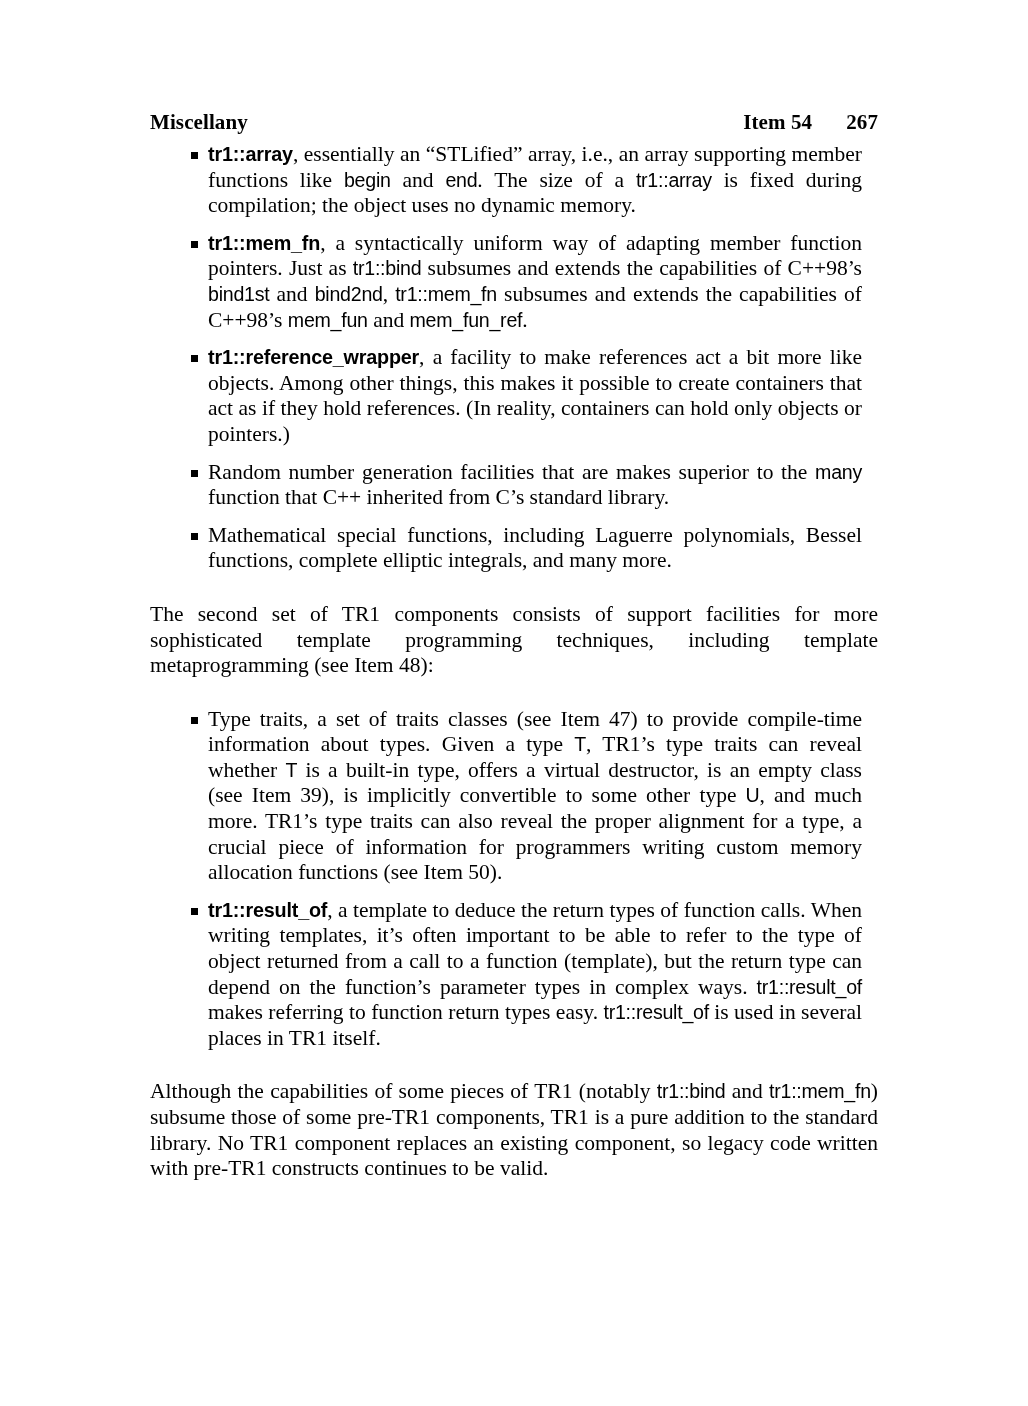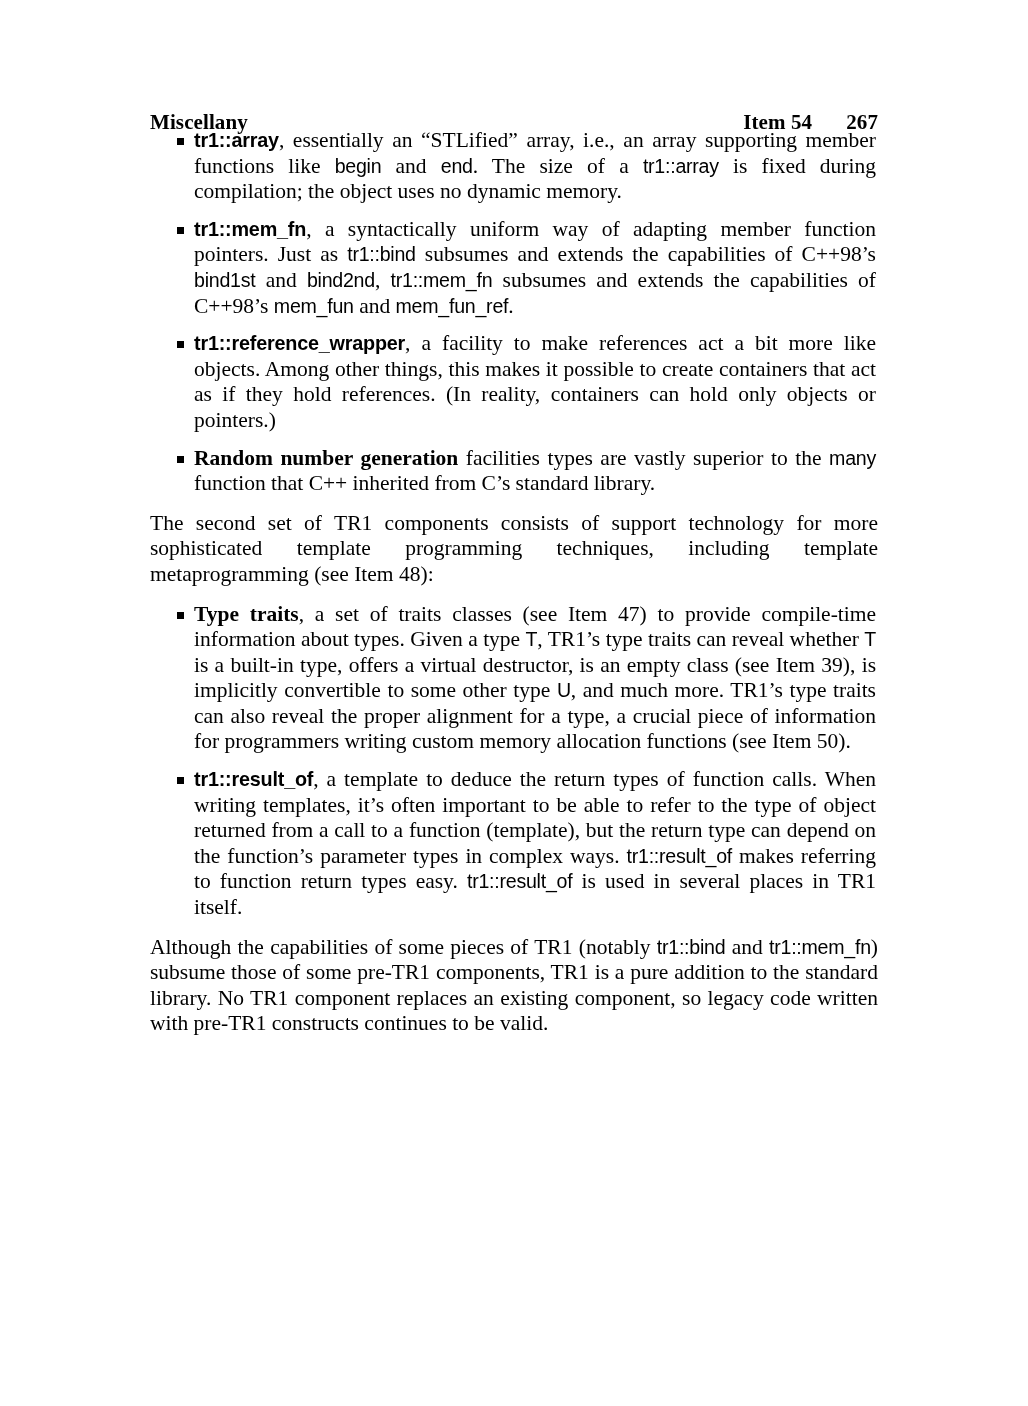--- a/index.html
+++ b/index.html
@@ -62,21 +62,21 @@
     font-size: 21.5px;
     line-height: 25.6px;
     text-align: justify;
     text-justify: inter-word;
     hyphens: none;
   }
 
   
   ul.bullets {
     list-style: none;
-    margin: 2px;
+    margin: 16px;
     padding: 0;
   }
   ul.bullets > li {
     position: relative;
     padding-left: 42px;
     margin: 0 0 12px 0;
     font-size: 21.5px;
     line-height: 25.6px;
     text-align: justify;
     text-justify: inter-word;
@@ -100,21 +100,21 @@
     letter-spacing: -0.25px;
   }
   .code-b {
     font-family: "Liberation Sans", "DejaVu Sans", sans-serif;
     font-weight: bold;
     font-size: 19.8px;
     letter-spacing: -0.2px;
   }
   .term-b {
     font-family: "Liberation Serif", "DejaVu Serif", serif;
-    font-weight: bold;
+    font-weight: normal;
   }
   .xref {
     color: #000000;
   }
 
   .spacer-block { height: 12px; }
 </style>
 </head>
 <body>
 
@@ -127,26 +127,27 @@
       <span class="rh-page">267</span>
     </span>
   </div>
 
   <div class="content">
 
     <ul class="bullets" id="list-1">
         <li><span class="bullet-marker"></span><span><span class="code-b">tr1::array</span><span>, essentially an “STLified” array, i.e., an array supporting member functions like </span><span class="code">begin</span><span> and </span><span class="code">end</span><span>. The size of a </span><span class="code">tr1::array</span><span> is fixed during compilation; the object uses no dynamic memory.</span></span></li>
         <li><span class="bullet-marker"></span><span><span class="code-b">tr1::mem_fn</span><span>, a syntactically uniform way of adapting member function pointers. Just as </span><span class="code">tr1::bind</span><span> subsumes and extends the capabilities of C++98’s </span><span class="code">bind1st</span><span> and </span><span class="code">bind2nd</span><span>, </span><span class="code">tr1::mem_fn</span><span> subsumes and extends the capabilities of C++98’s </span><span class="code">mem_fun</span><span> and </span><span class="code">mem_fun_ref</span><span>.</span></span></li>
         <li><span class="bullet-marker"></span><span><span class="code-b">tr1::reference_wrapper</span><span>, a facility to make references act a bit more like objects. Among other things, this makes it possible to create containers that act as if they hold references. (In reality, containers can hold only objects or pointers.)</span></span></li>
-        <li><span class="bullet-marker"></span><span><span class="term-b">Random number generation</span><span> facilities types are vastly superior to the </span><span class="code">many</span><span> function that C++ inherited from C’s standard library.</span></span></li>
+        <li><span class="bullet-marker"></span><span><span class="term-b">Random number generation</span><span> facilities that are makes superior to the </span><span class="code">many</span><span> function that C++ inherited from C’s standard library.</span></span></li>
+        <li><span class="bullet-marker"></span><span><span class="term-b">Mathematical special functions</span><span>, including Laguerre polynomials, Bessel functions, complete elliptic integrals, and many more.</span></span></li>
       </ul>
 
     <div class="spacer-block"></div>
 
-    <p class="body-para" id="para-middle"><span>The second set of TR1 components consists of support technology for more sophisticated template programming techniques, including template metaprogramming (see </span><span class="xref">Item 48</span><span>):</span></p>
+    <p class="body-para" id="para-middle"><span>The second set of TR1 components consists of support facilities for more sophisticated template programming techniques, including template metaprogramming (see </span><span class="xref">Item 48</span><span>):</span></p>
 
     <div class="spacer-block"></div>
 
     <ul class="bullets" id="list-2">
         <li><span class="bullet-marker"></span><span><span class="term-b">Type traits</span><span>, a set of traits classes (see </span><span class="xref">Item 47</span><span>) to provide compile-time information about types. Given a type </span><span class="code">T</span><span>, TR1’s type traits can reveal whether </span><span class="code">T</span><span> is a built-in type, offers a virtual destructor, is an empty class (see </span><span class="xref">Item 39</span><span>), is implicitly convertible to some other type </span><span class="code">U</span><span>, and much more. TR1’s type traits can also reveal the proper alignment for a type, a crucial piece of information for programmers writing custom memory allocation functions (see </span><span class="xref">Item 50</span><span>).</span></span></li>
         <li><span class="bullet-marker"></span><span><span class="code-b">tr1::result_of</span><span>, a template to deduce the return types of function calls. When writing templates, it’s often important to be able to refer to the type of object returned from a call to a function (template), but the return type can depend on the function’s parameter types in complex ways. </span><span class="code">tr1::result_of</span><span> makes referring to function return types easy. </span><span class="code">tr1::result_of</span><span> is used in several places in TR1 itself.</span></span></li>
       </ul>
 
     <div class="spacer-block"></div>
 

